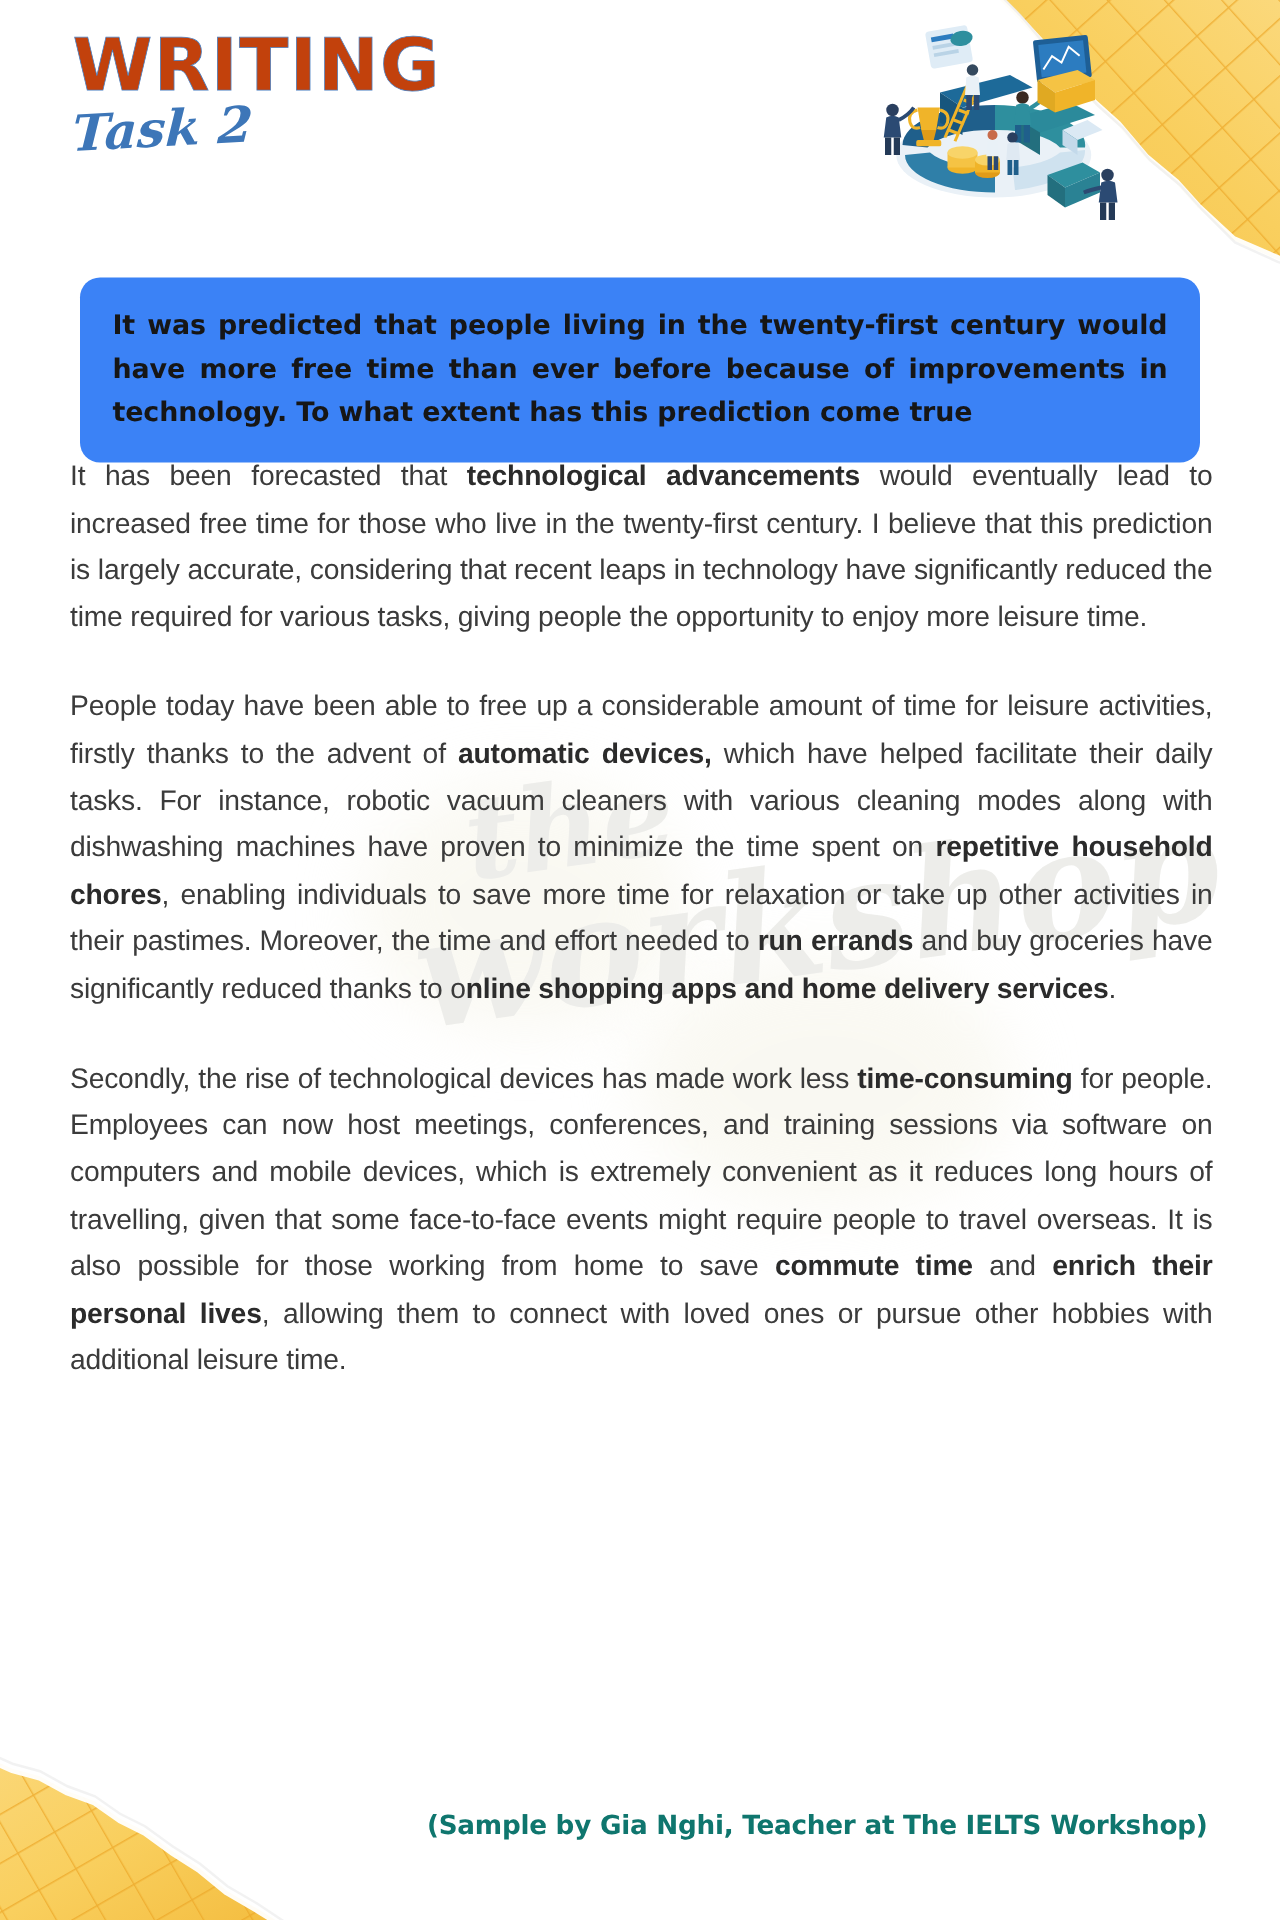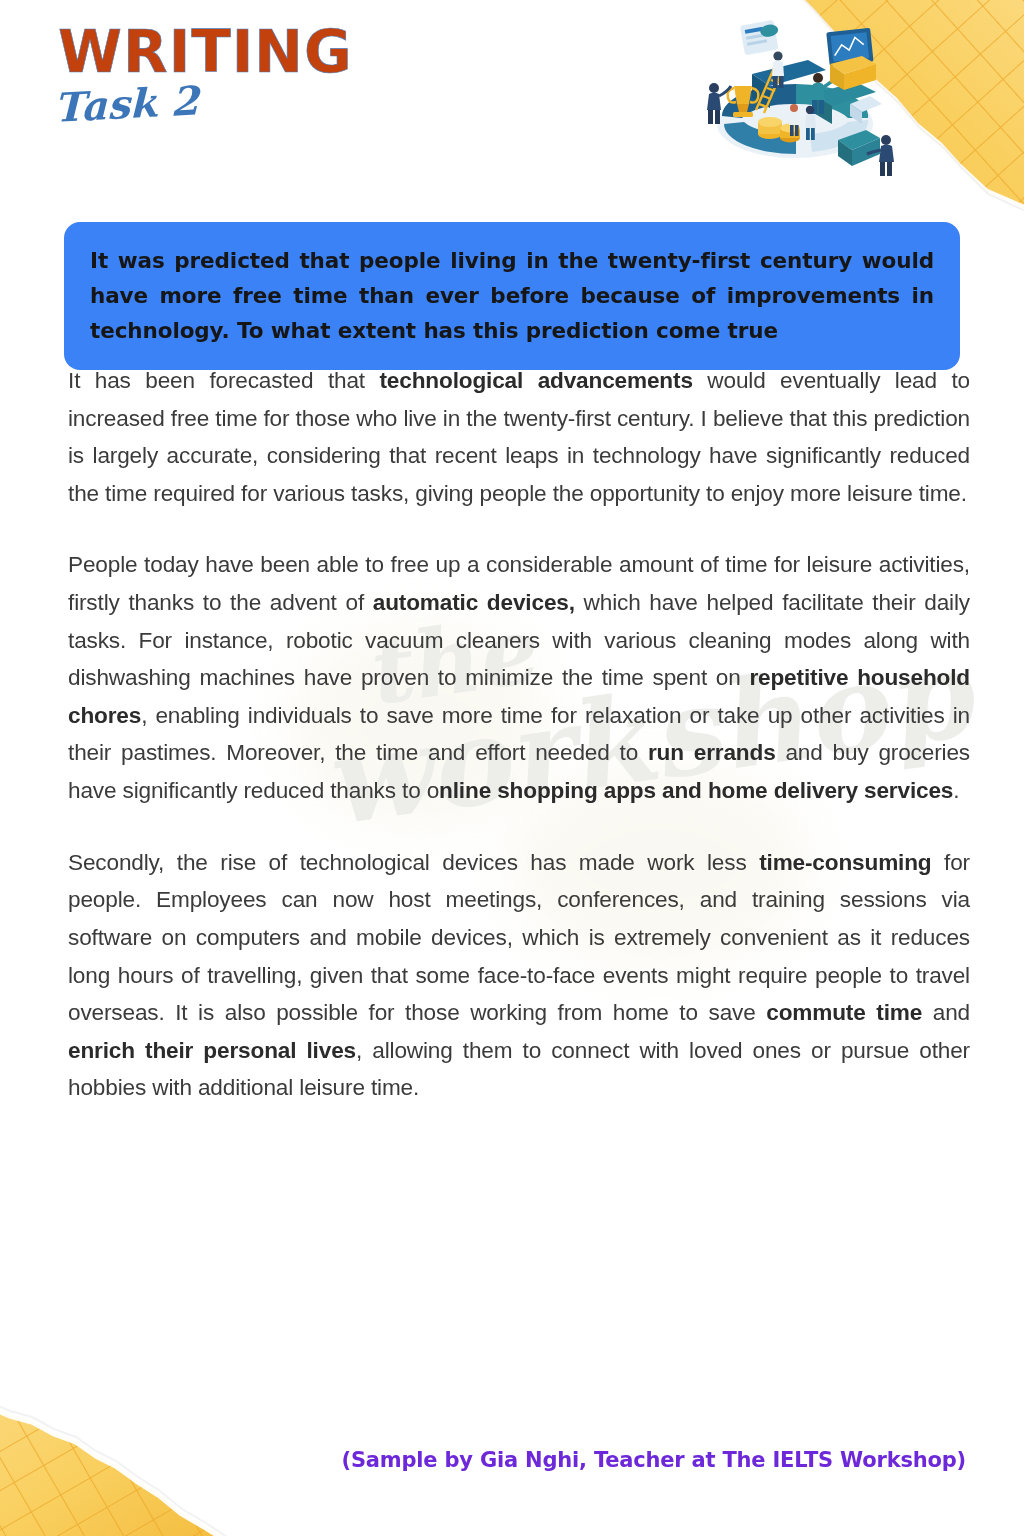--- a/index.html
+++ b/index.html
@@ -146,21 +146,21 @@
 
   
   .essay {
     position: absolute;
     left: 52px;
     top: 362px;
     width: 918px;
     z-index: 2;
   }
   .para {
-    margin: 0 0 34px 16px;
+    margin: 0 0 34px 4px;
     font-size: 22.6px;
     line-height: 1.665;
     text-align: justify;
     color: #3b3b3b;
     letter-spacing: -0.15px;
   }
   .para:last-child { margin-bottom: 0; }
   .para b { font-weight: 700; color: #2b2b2b; }
 
   
@@ -168,21 +168,21 @@
     position: absolute;
     left: 0;
     top: 1448px;
     width: 1024px;
     padding-right: 58px;
     box-sizing: border-box;
     text-align: right;
     font-family: "DejaVu Sans", sans-serif;
     font-weight: 700;
     font-size: 21px;
-    color: #6d28d9;
+    color: #0f766e;
     letter-spacing: -0.2px;
     z-index: 2;
   }
 </style>
 </head>
 <body>
 
 <div class="torn-corner torn-tr">
   <svg viewBox="0 0 240 215" xmlns="http://www.w3.org/2000/svg">
     <defs>

